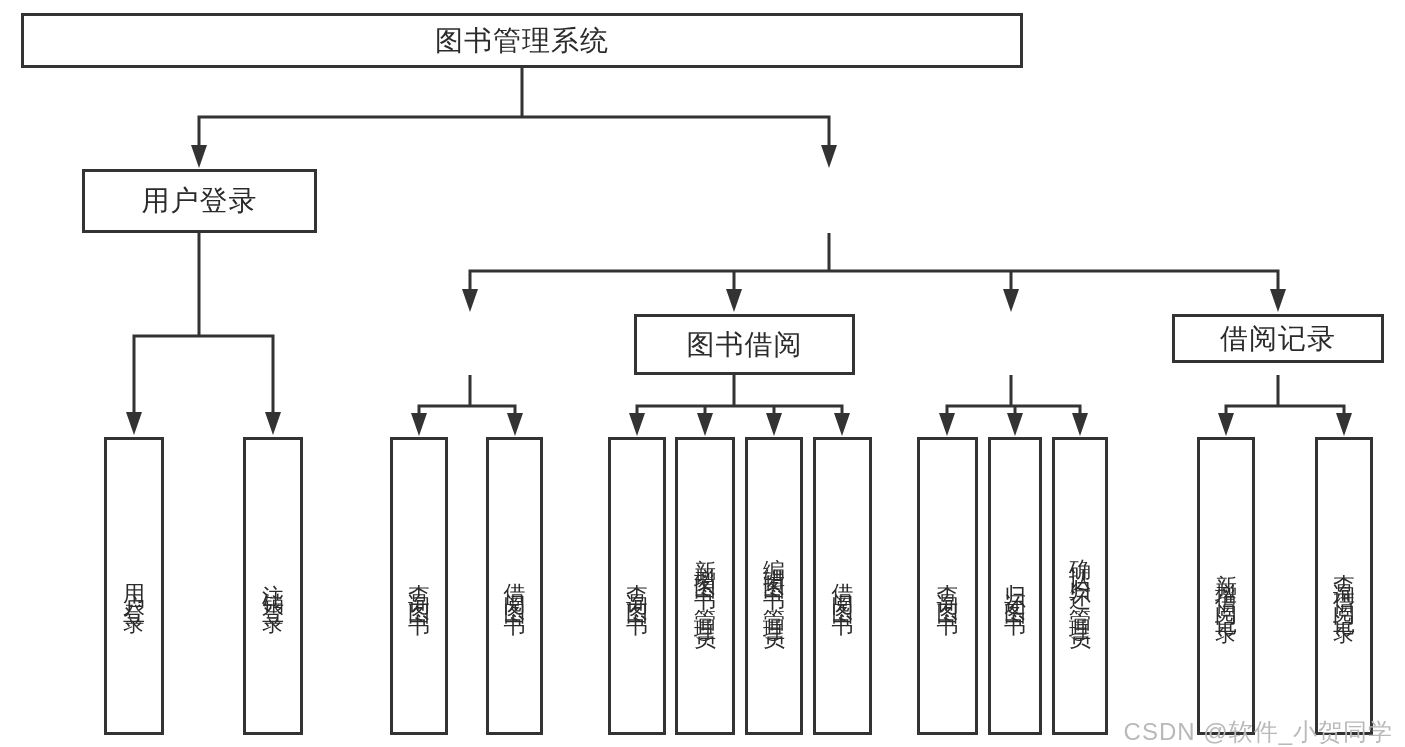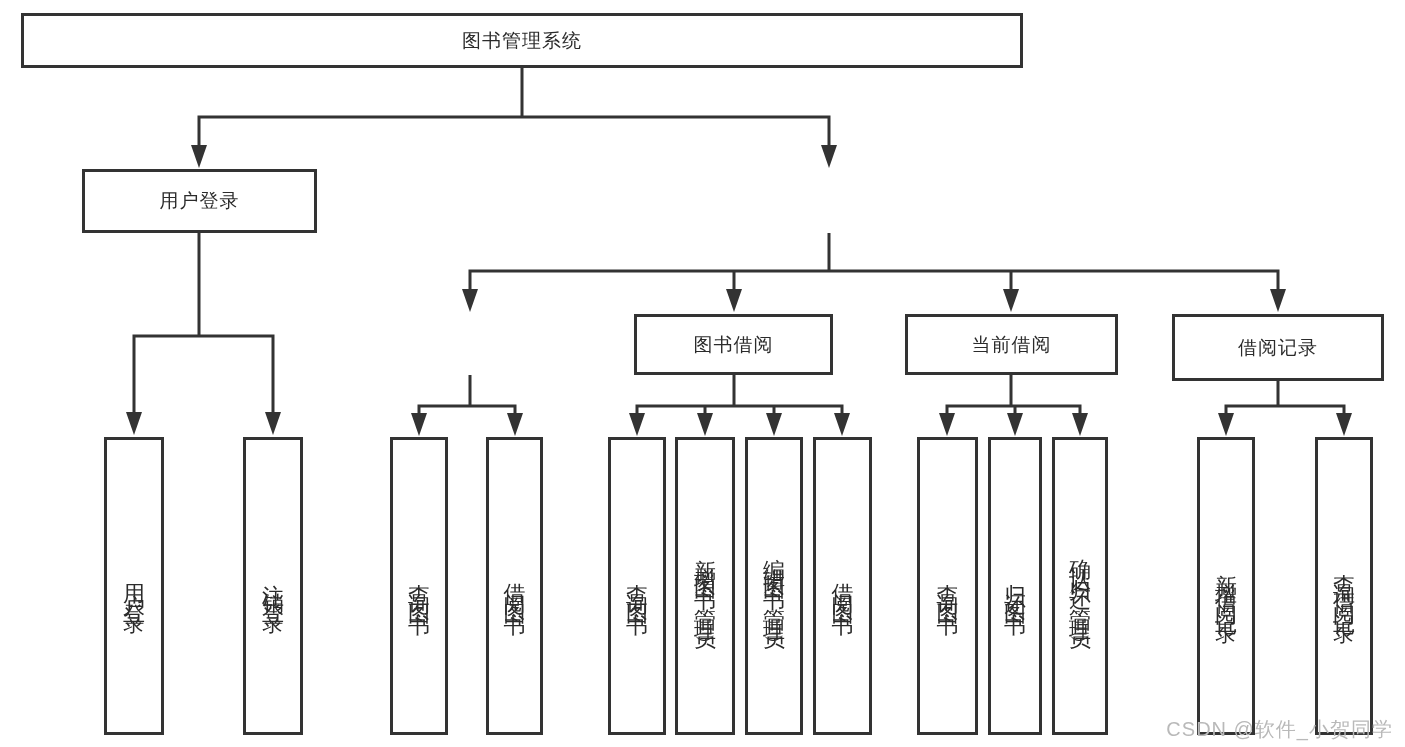--- a/index.html
+++ b/index.html
@@ -15,34 +15,34 @@
   .box {
     position: absolute;
     box-sizing: border-box;
     border: 3px solid #333333;
     background: #ffffff;
     display: flex;
     align-items: center;
     justify-content: center;
     color: #2b2b2b;
   }
-  .h-label { font-size: 19px; letter-spacing: 1px; white-space: nowrap; font-family: Liberation Serif, serif; }
+  .h-label { font-size: 28px; letter-spacing: 1px; white-space: nowrap; font-family: Liberation Serif, serif; }
   .leaf-label {
     writing-mode: vertical-lr;
     text-orientation: mixed;
     font-size: 22px;
     line-height: 1;
     letter-spacing: 10px;
     white-space: nowrap;
   }
   .watermark {
     position: absolute;
     top: 716px;
     right: 12px;
-    font-size: 20px;
+    font-size: 24px;
     color: #b9b9b9;
     letter-spacing: 1px;
     white-space: nowrap;
     z-index: 5;
   }
 </style>
 </head>
 <body>
 
 <div class="canvas">
@@ -95,27 +95,24 @@
   </svg>
 
   <div class="box" style="left:21px; top:13px; width:1002px; height:55px;">
     <span class="h-label">图书管理系统</span>
   </div>
 
   <div class="box" style="left:82px; top:169px; width:235px; height:64px;">
     <span class="h-label">用户登录</span>
   </div>
 
-  <div class="box" style="left:634px; top:314px; width:199px; height:61px;">
+  <div class="box" style="left:634px; top:314px; width:221px; height:61px;">
     <span class="h-label">图书借阅</span>
   </div>
-  <div class="box" style="left:905px; top:314px; width:213px; height:61px;">
-    <span class="h-label">当前借阅</span>
-  </div>
-  <div class="box" style="left:1172px; top:314px; width:212px; height:67px;">
+  <div class="box" style="left:1172px; top:314px; width:212px; height:49px;">
     <span class="h-label">借阅记录</span>
   </div>
 
   <div class="box" style="left:104px; top:437px; width:60px; height:298px;">
     <span class="leaf-label">用户登录</span>
   </div>
   <div class="box" style="left:243px; top:437px; width:60px; height:298px;">
     <span class="leaf-label">注销登录</span>
   </div>
 

